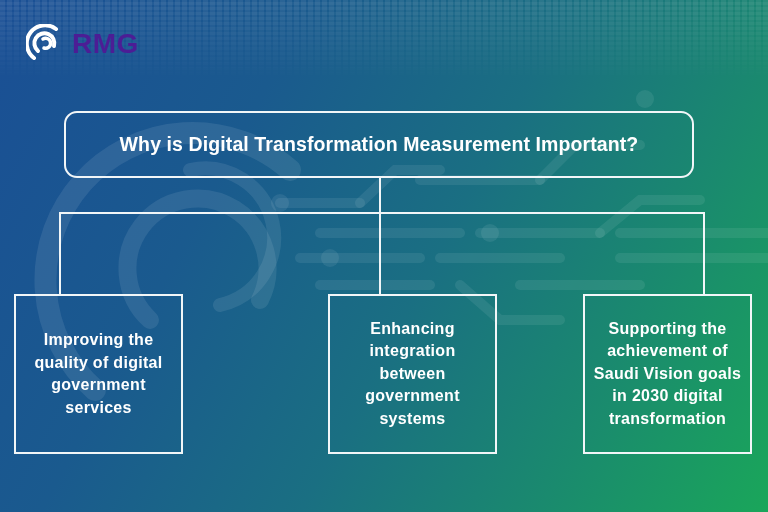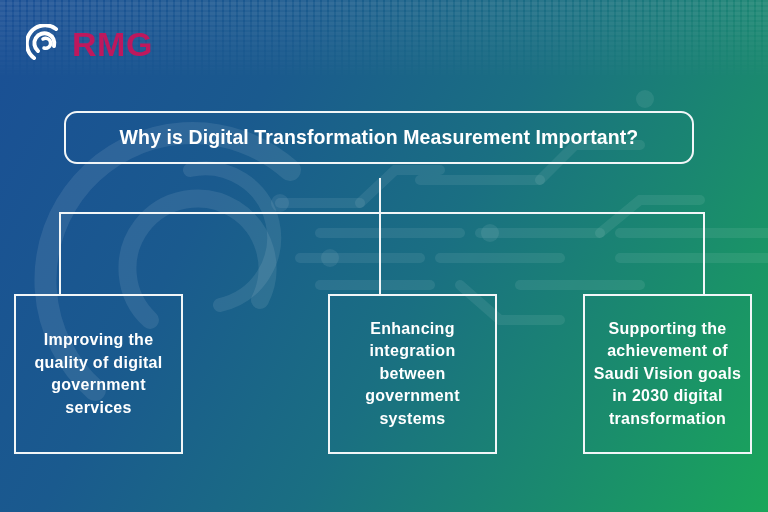--- a/index.html
+++ b/index.html
@@ -19,25 +19,25 @@
       mask-image: linear-gradient(180deg, #000 0%, rgba(0,0,0,0.4) 60%, transparent 100%);
     }
     .deco { position: absolute; left: 0; top: 0; width: 768px; height: 512px; }
     .logo {
       position: absolute; left: 26px; top: 24px;
       display: flex; align-items: center; gap: 6px;
     }
     .logo-mark { width: 40px; height: 40px; }
     .logo-text {
       font-family: "Liberation Sans", sans-serif;
-      font-weight: bold; font-size: 34px; letter-spacing: 0.5px; color: #be185d;
+      font-weight: bold; font-size: 28px; letter-spacing: 0.5px; color: #4c1d95;
       line-height: 1;
     }
     .title-box {
-      position: absolute; left: 64px; top: 111px; width: 630px; height: 53px;
+      position: absolute; left: 64px; top: 111px; width: 630px; height: 67px;
       border: 2px solid #f2f6f8; border-radius: 13px;
       display: flex; align-items: center; justify-content: center;
     }
     .title-text {
       font-family: "Liberation Sans", sans-serif;
       font-weight: bold; font-size: 19.5px; color: #fff; letter-spacing: 0.1px;
     }
     .line { position: absolute; background: #f2f6f8; }
     .card {
       position: absolute; top: 294px; width: 169px; height: 160px;

